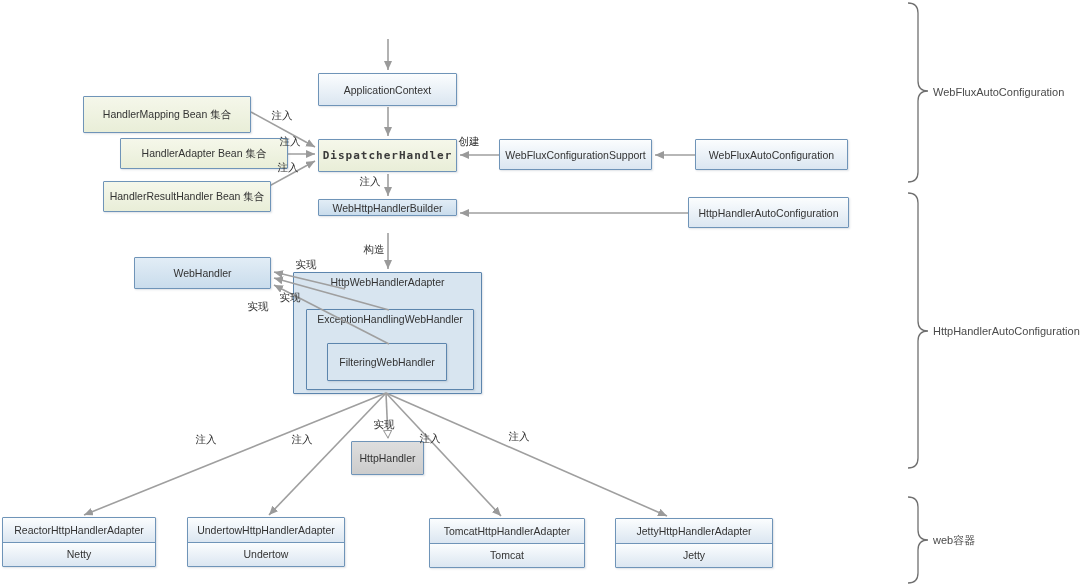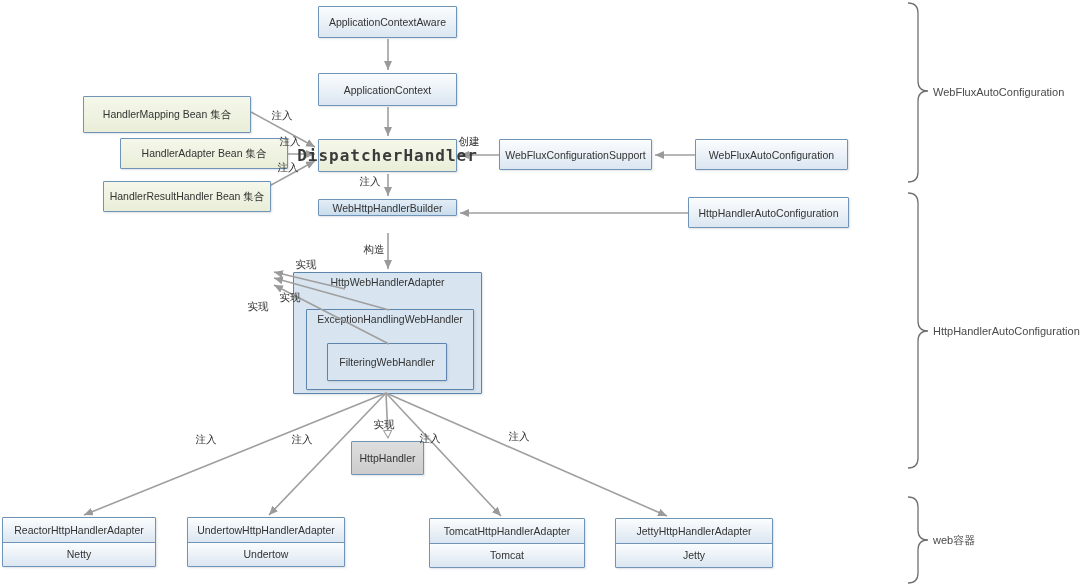--- a/index.html
+++ b/index.html
@@ -12,21 +12,21 @@
     position:absolute;display:flex;align-items:center;justify-content:center;
     border:1.6px solid #6f94b8;border-radius:1px;
     background:linear-gradient(#fbfdfe,#dbe6f1);
     font-size:10.5px;white-space:nowrap;
     box-shadow:1px 1px 2px rgba(110,125,140,.22);
     box-sizing:border-box;
   }
   .node.cream{background:linear-gradient(#f5f7ea,#e9eed8);}
   .node.blue{background:linear-gradient(#e2edf6,#c9dcec);}
   .node.gray{background:linear-gradient(#dedede,#cccccc);}
-  .node.mono{font-family:"DejaVu Sans Mono","Liberation Mono",monospace;font-size:16px;letter-spacing:1px;font-weight:bold;color:#3a3a3a;}
+  .node.mono{font-family:"DejaVu Sans Mono","Liberation Mono",monospace;font-size:11px;letter-spacing:1px;font-weight:bold;color:#3a3a3a;}
   .group-box{
     position:absolute;background:#d8e5f0;border:1.6px solid #5c85ad;border-radius:1px;
     box-sizing:border-box;box-shadow:1px 1px 2px rgba(110,125,140,.22);
   }
   .group-title{position:absolute;top:3px;left:0;width:100%;text-align:center;font-size:10.5px;white-space:nowrap;}
   .server-node{
     position:absolute;border:1.6px solid #6f94b8;border-radius:1px;box-sizing:border-box;
     box-shadow:1px 1px 2px rgba(110,125,140,.22);display:flex;flex-direction:column;
   }
   .server-node .row{
@@ -93,23 +93,20 @@
       <path d="M386,393 L501,516" marker-end="url(#arr)"></path>
       <path d="M386,393 L667,516" marker-end="url(#arr)"></path>
     </g>
     <g stroke="#707070" stroke-width="1.3" fill="none">
       <path d="M908,3 Q918,3 918,13 L918,81 Q918,91 928,91 Q918,91 918,101 L918,172 Q918,182 908,182"></path>
       <path d="M908,193 Q918,193 918,203 L918,321 Q918,331 928,331 Q918,331 918,341 L918,458 Q918,468 908,468"></path>
       <path d="M908,497 Q918,497 918,507 L918,530 Q918,540 928,540 Q918,540 918,550 L918,573 Q918,583 908,583"></path>
     </g>
   </svg>
 
-  <div class="node" style="left:318px;top:6px;width:139px;height:32px;">
-    <span>ApplicationContextAware</span>
-  </div>
   <div class="node" style="left:318px;top:73px;width:139px;height:33px;">
     <span>ApplicationContext</span>
   </div>
   <div class="node cream" style="left:83px;top:96px;width:168px;height:37px;">
     <span>HandlerMapping Bean 集合</span>
   </div>
   <div class="node cream" style="left:83px;top:138px;width:168px;height:31px;margin-left:37px;">
     <span>HandlerAdapter Bean 集合</span>
   </div>
   <div class="node cream" style="left:83px;top:181px;width:168px;height:31px;margin-left:20px;">
@@ -122,20 +119,23 @@
     <span>WebFluxConfigurationSupport</span>
   </div>
   <div class="node" style="left:695px;top:139px;width:153px;height:31px;">
     <span>WebFluxAutoConfiguration</span>
   </div>
   <div class="node blue" style="left:318px;top:199px;width:139px;height:17px;">
     <span>WebHttpHandlerBuilder</span>
   </div>
   <div class="node" style="left:688px;top:197px;width:161px;height:31px;">
     <span>HttpHandlerAutoConfiguration</span>
+  </div>
+  <div class="node blue" style="left:134px;top:257px;width:137px;height:32px;">
+    <span>WebHandler</span>
   </div>
   <div class="node gray" style="left:351px;top:441px;width:73px;height:34px;">
     <span>HttpHandler</span>
   </div>
 
   <div class="server-node" style="left:2px;top:517px;width:154px;height:50px;">
     <div class="row top">ReactorHttpHandlerAdapter</div>
     <div class="row">Netty</div>
   </div>
   <div class="server-node" style="left:187px;top:517px;width:158px;height:50px;">

